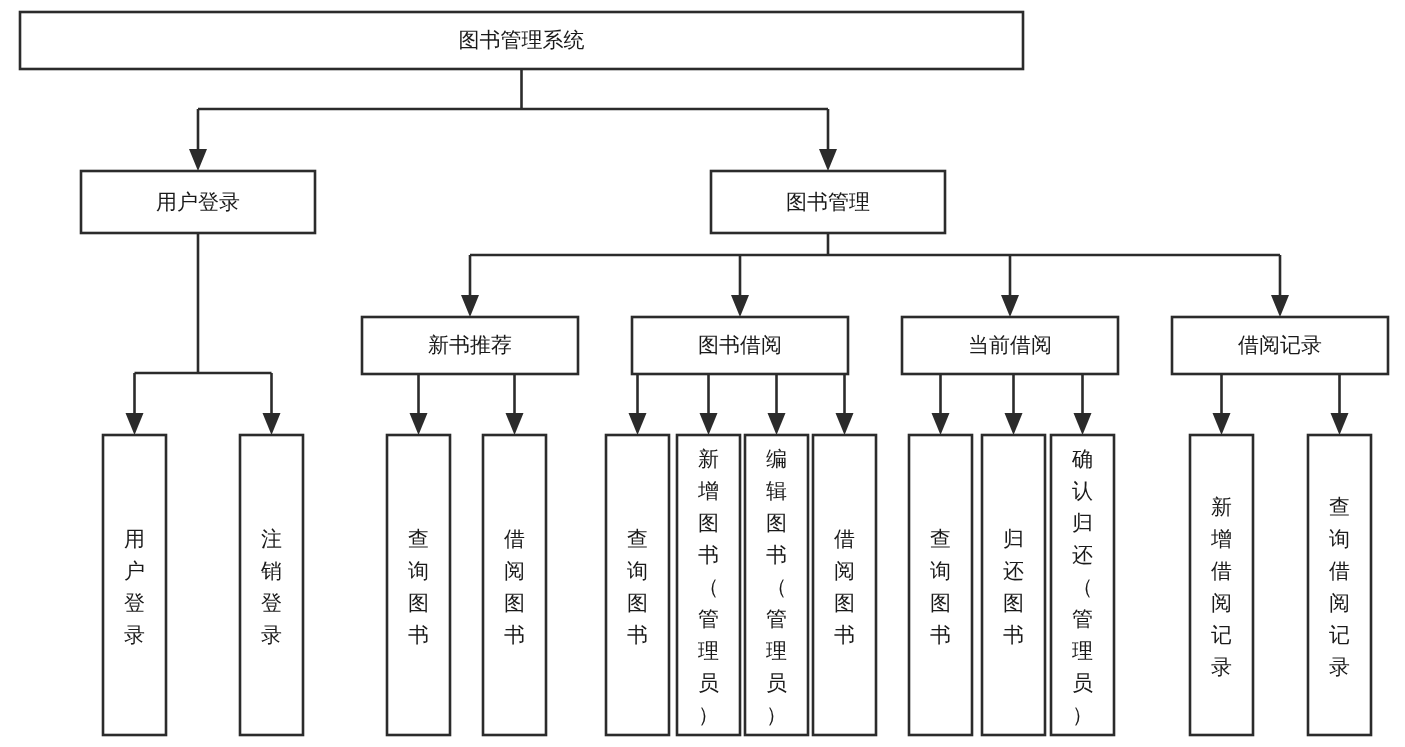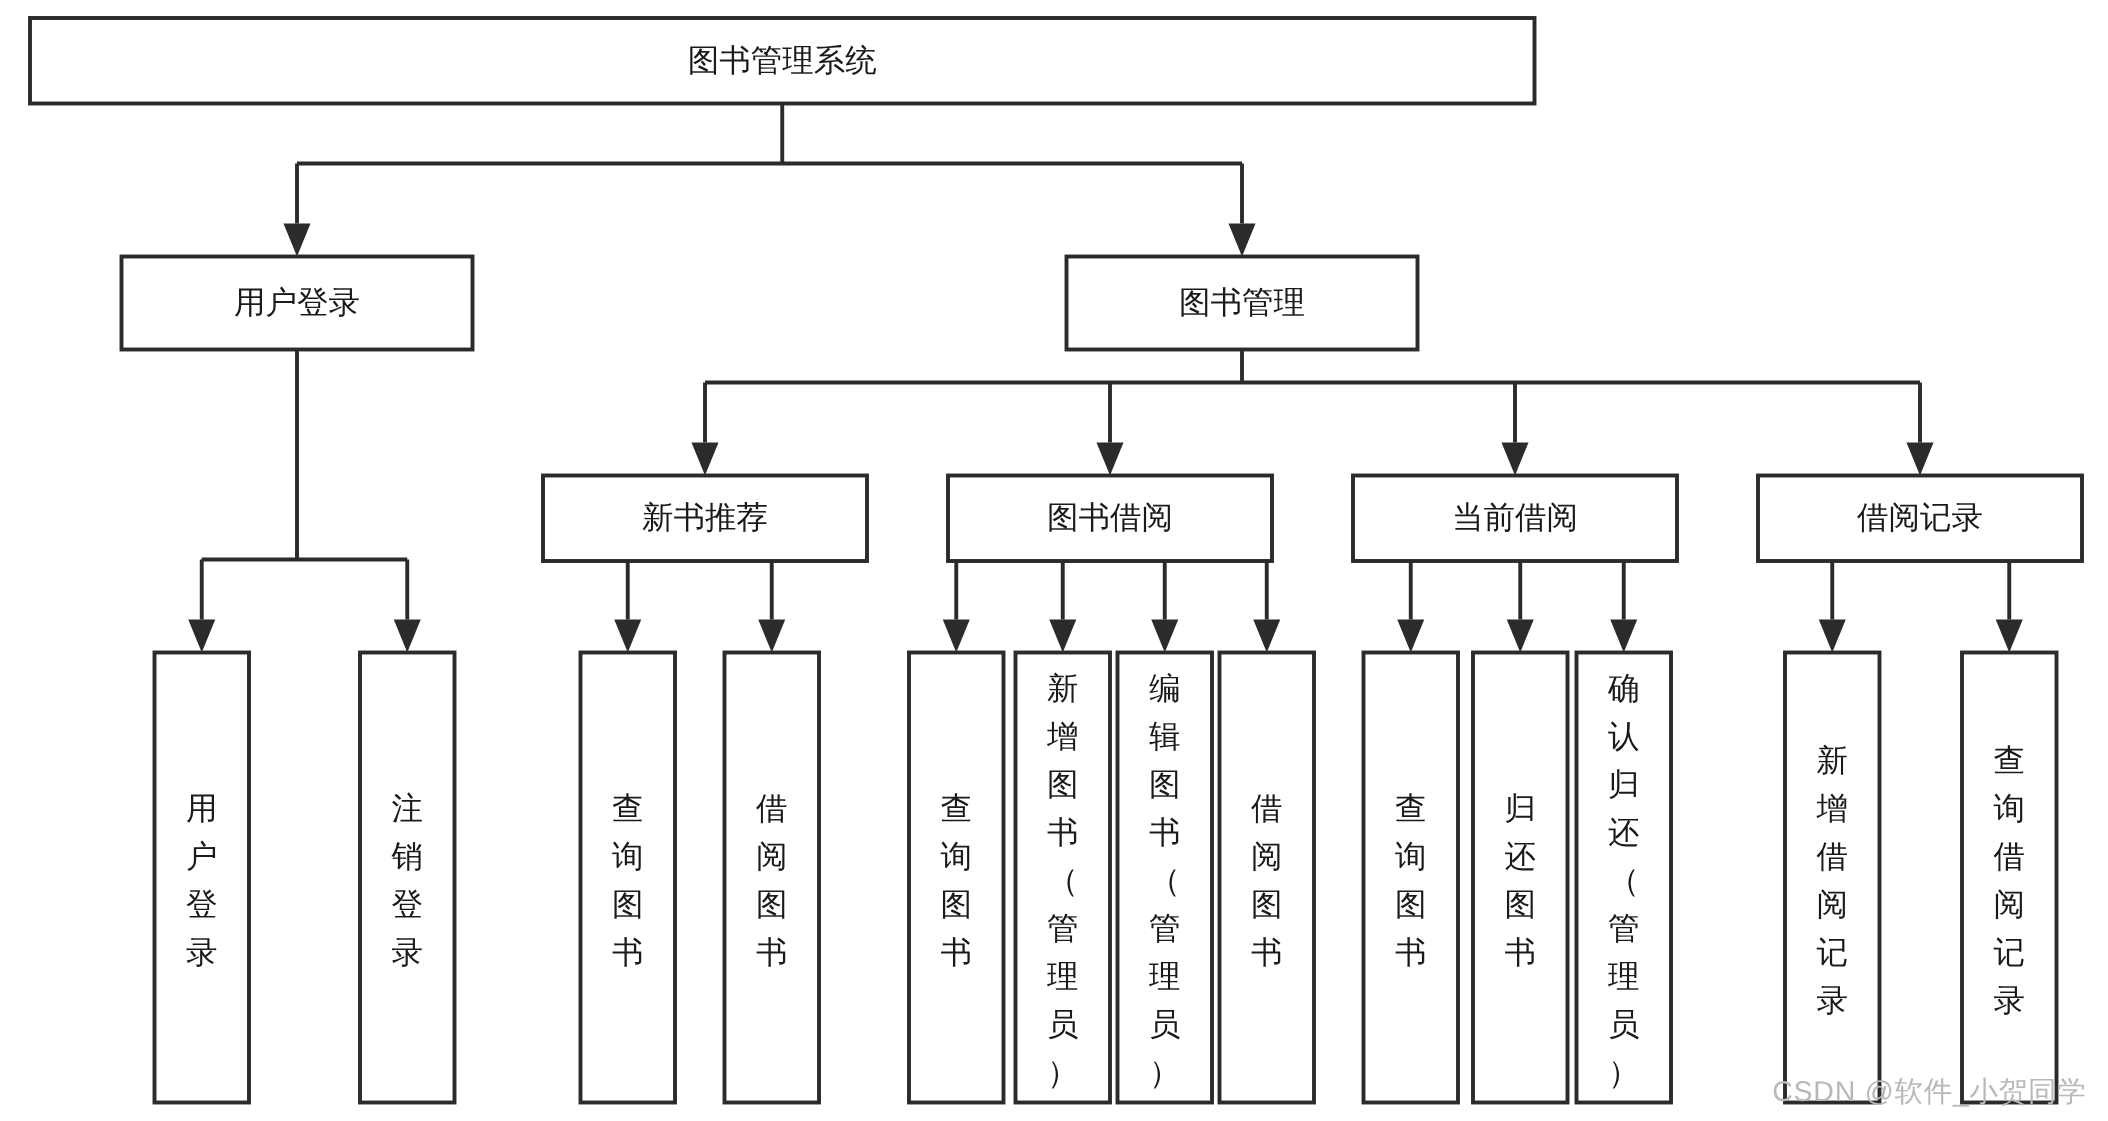--- a/index.html
+++ b/index.html
@@ -220,15 +220,14 @@
           <rect x="1190" y="435" width="63" height="300" rx="0" class="node-box"></rect>
           <text x="1221.5" y="0" class="node-label-v"><tspan x="1221.5" y="513.96">新</tspan><tspan x="1221.5" y="545.96">增</tspan><tspan x="1221.5" y="577.96">借</tspan><tspan x="1221.5" y="609.96">阅</tspan><tspan x="1221.5" y="641.96">记</tspan><tspan x="1221.5" y="673.96">录</tspan></text>
         </g>
         <g>
           <rect x="1308" y="435" width="63" height="300" rx="0" class="node-box"></rect>
           <text x="1339.5" y="0" class="node-label-v"><tspan x="1339.5" y="513.96">查</tspan><tspan x="1339.5" y="545.96">询</tspan><tspan x="1339.5" y="577.96">借</tspan><tspan x="1339.5" y="609.96">阅</tspan><tspan x="1339.5" y="641.96">记</tspan><tspan x="1339.5" y="673.96">录</tspan></text>
         </g>
       </g>
   </svg>
 
-  <div class="watermark-text">CSDN @软件_小贺同学</div>
 
 </div>
 
 </body></html>

